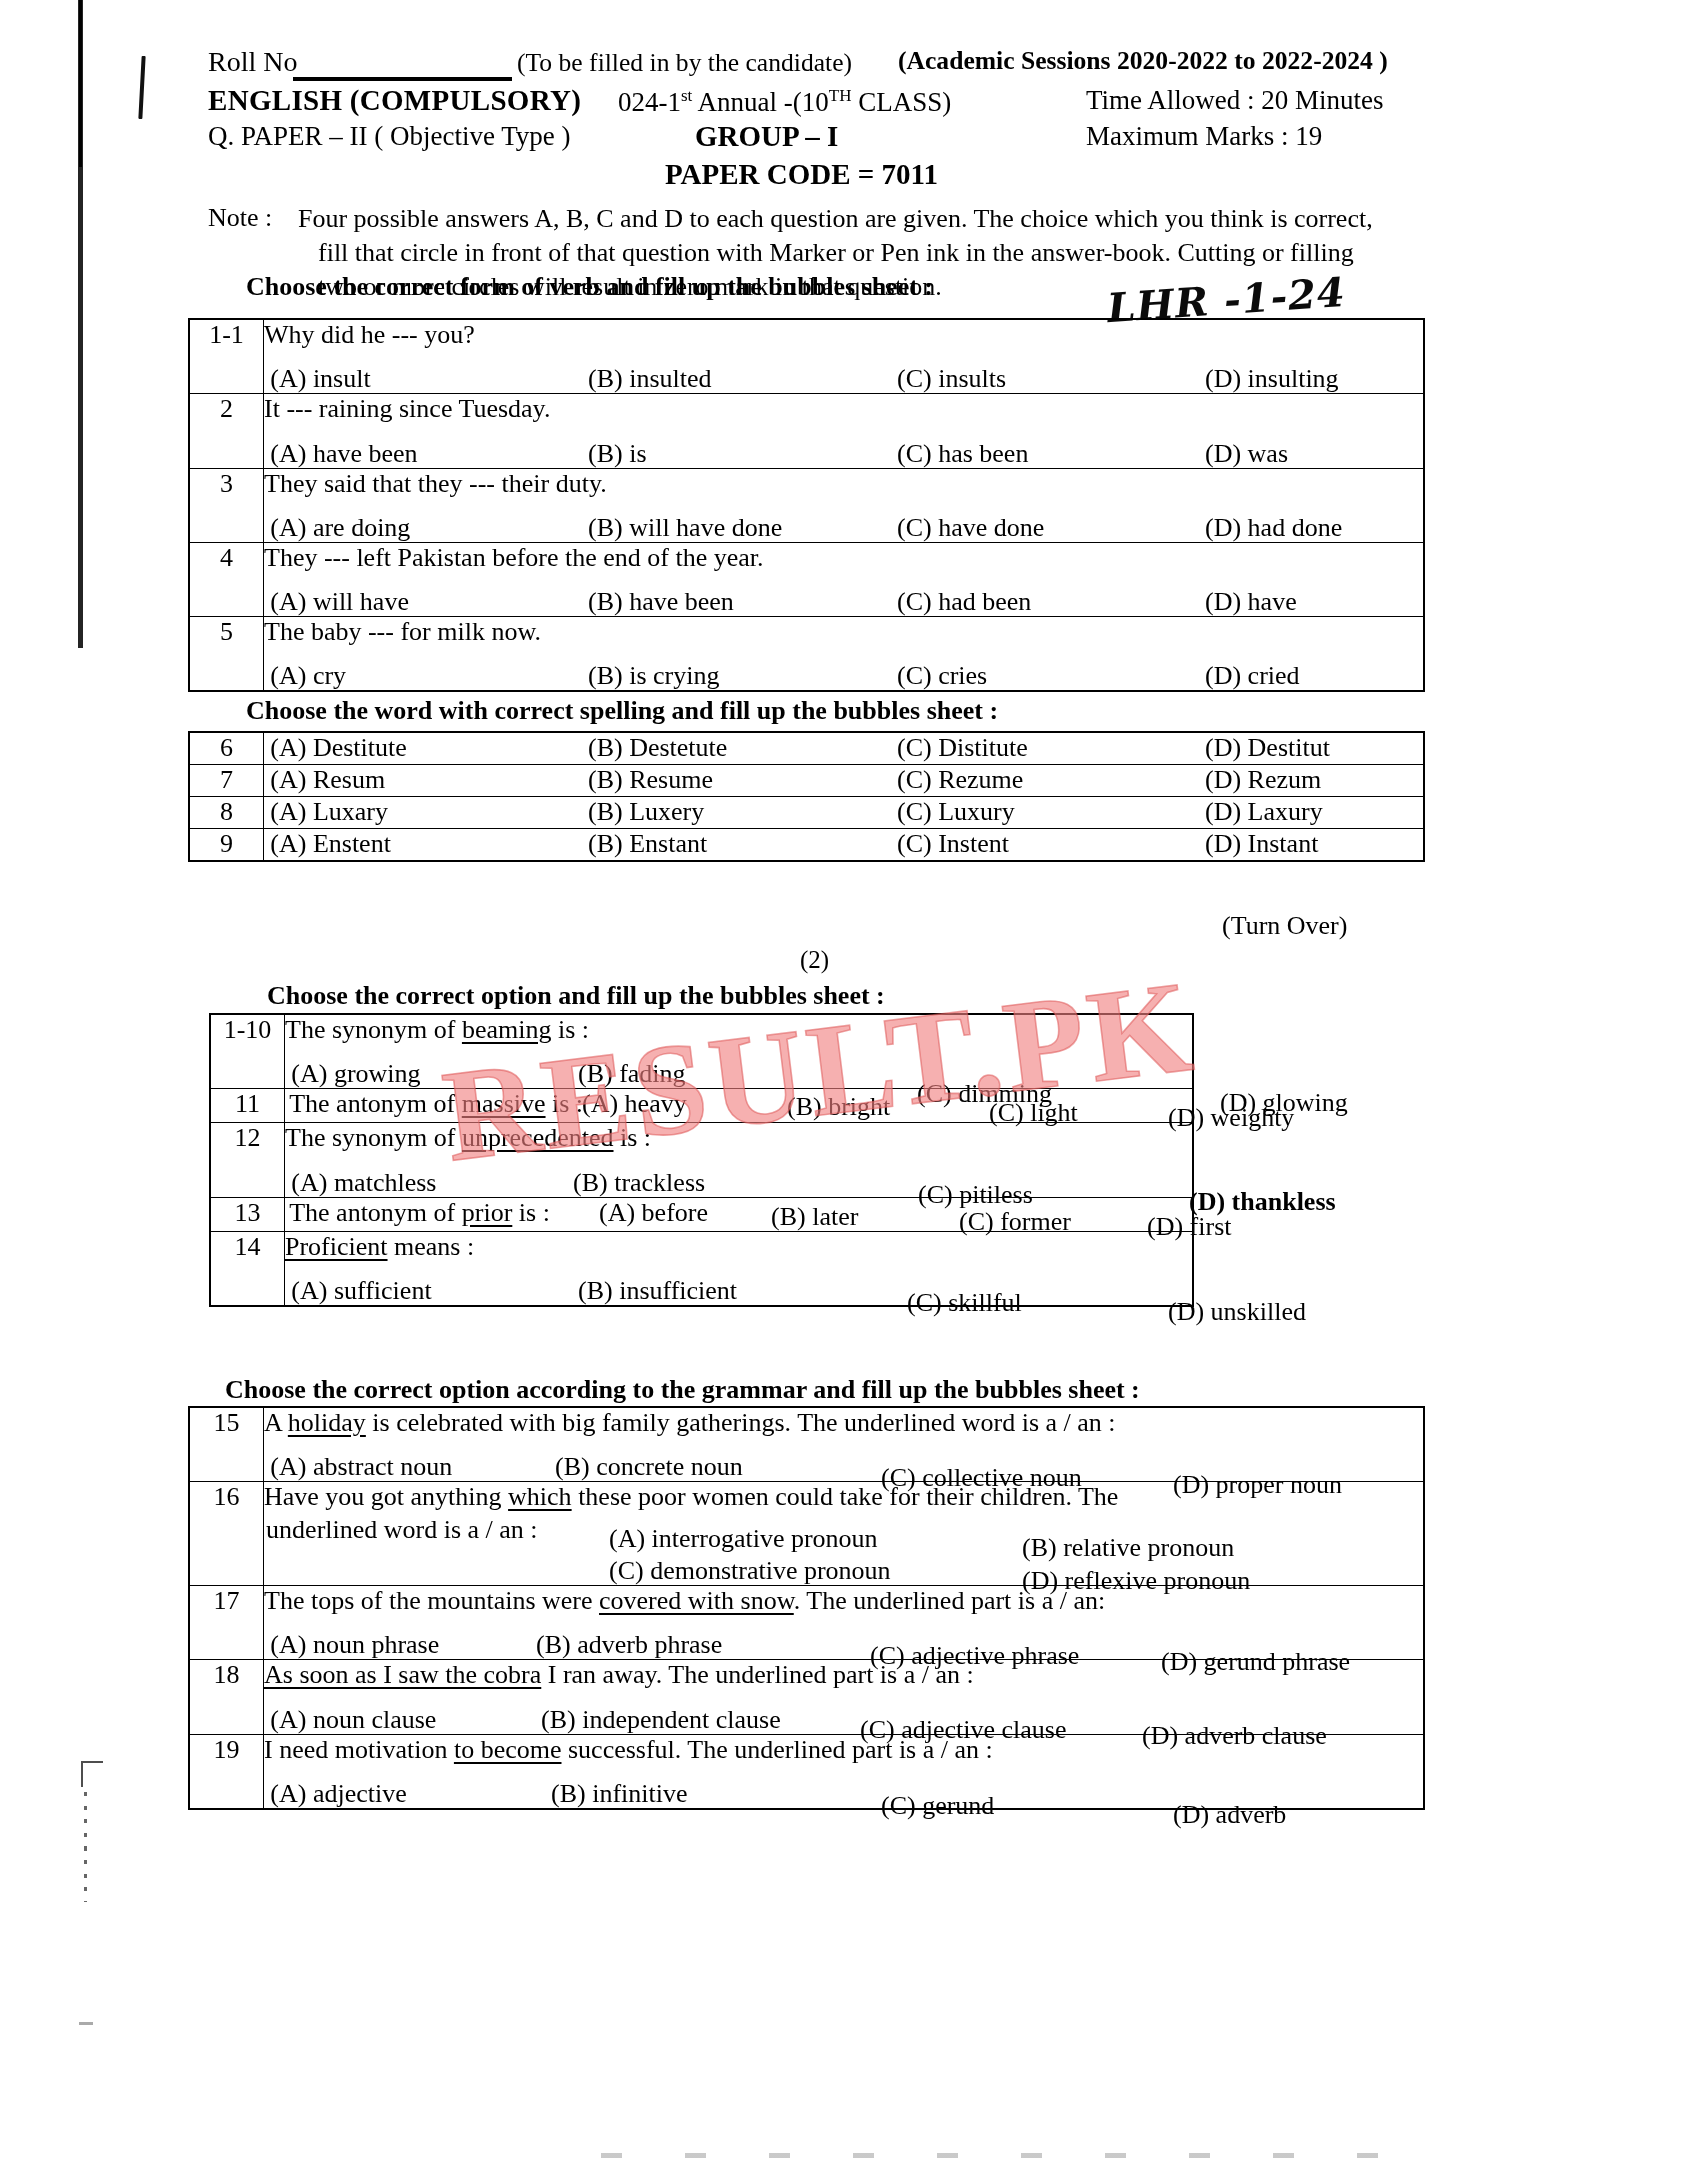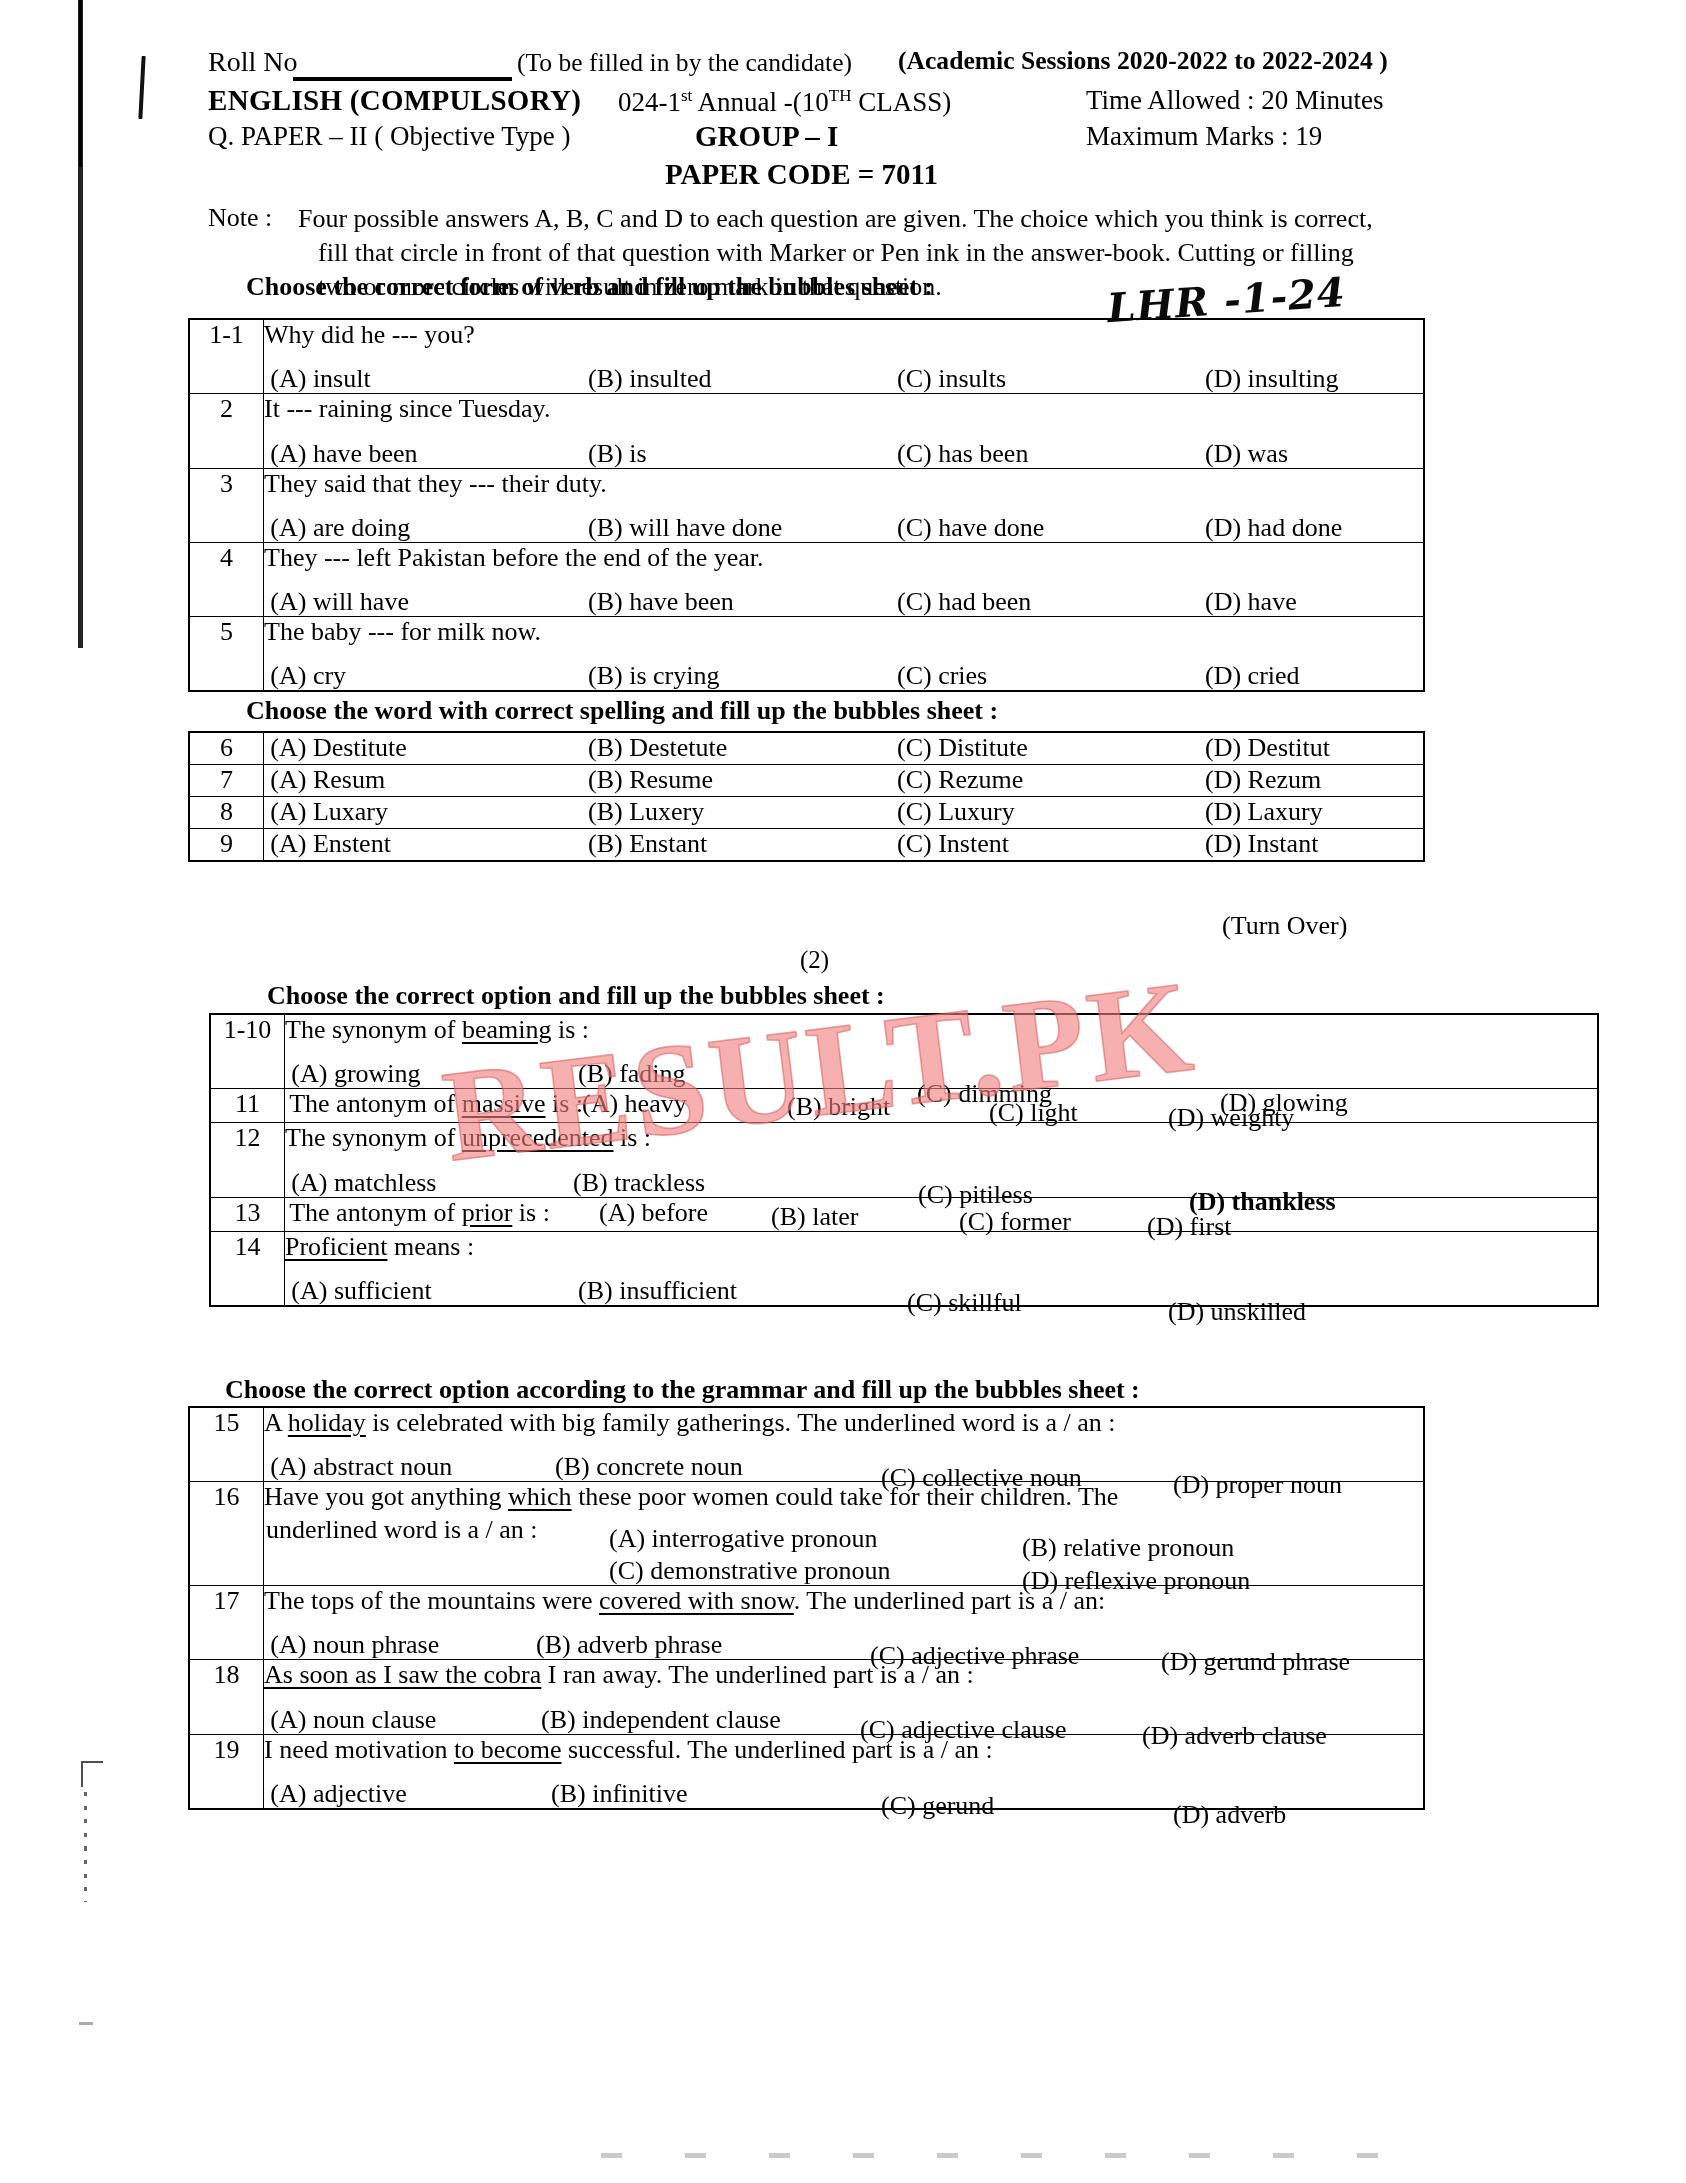--- a/index.html
+++ b/index.html
@@ -288,21 +288,21 @@
       </td>
     </tr>
   </tbody>
     </table>
 
   <div class="turnover">(Turn Over)</div>
   <div class="pageno">(2)</div>
 
   <div class="sec-head" style="left:267px;top:981px;">Choose the correct option and fill up the bubbles sheet  :</div>
 
-  <table class="qtable" style="left:209px;top:1013px;width:1390px;">
+  <table class="qtable" style="left:209px;top:1013px;width:985px;">
     <tbody>
         <tr>
       <td class="numcell">1-10</td>
       <td class="bodycell">
         <div class="stem"><span>The synonym of </span><span class="u">beaming</span><span> is :</span></div>
         <div class="opts">
           <span class="opt o1">(A)   growing</span>
           <span class="opt" style="left:293px;">(B)   fading</span>
           <span class="opt" style="left:632px;top:20px;">(C)   dimming</span>
           <span class="opt" style="left:935px;top:29px;">(D)   glowing</span>

